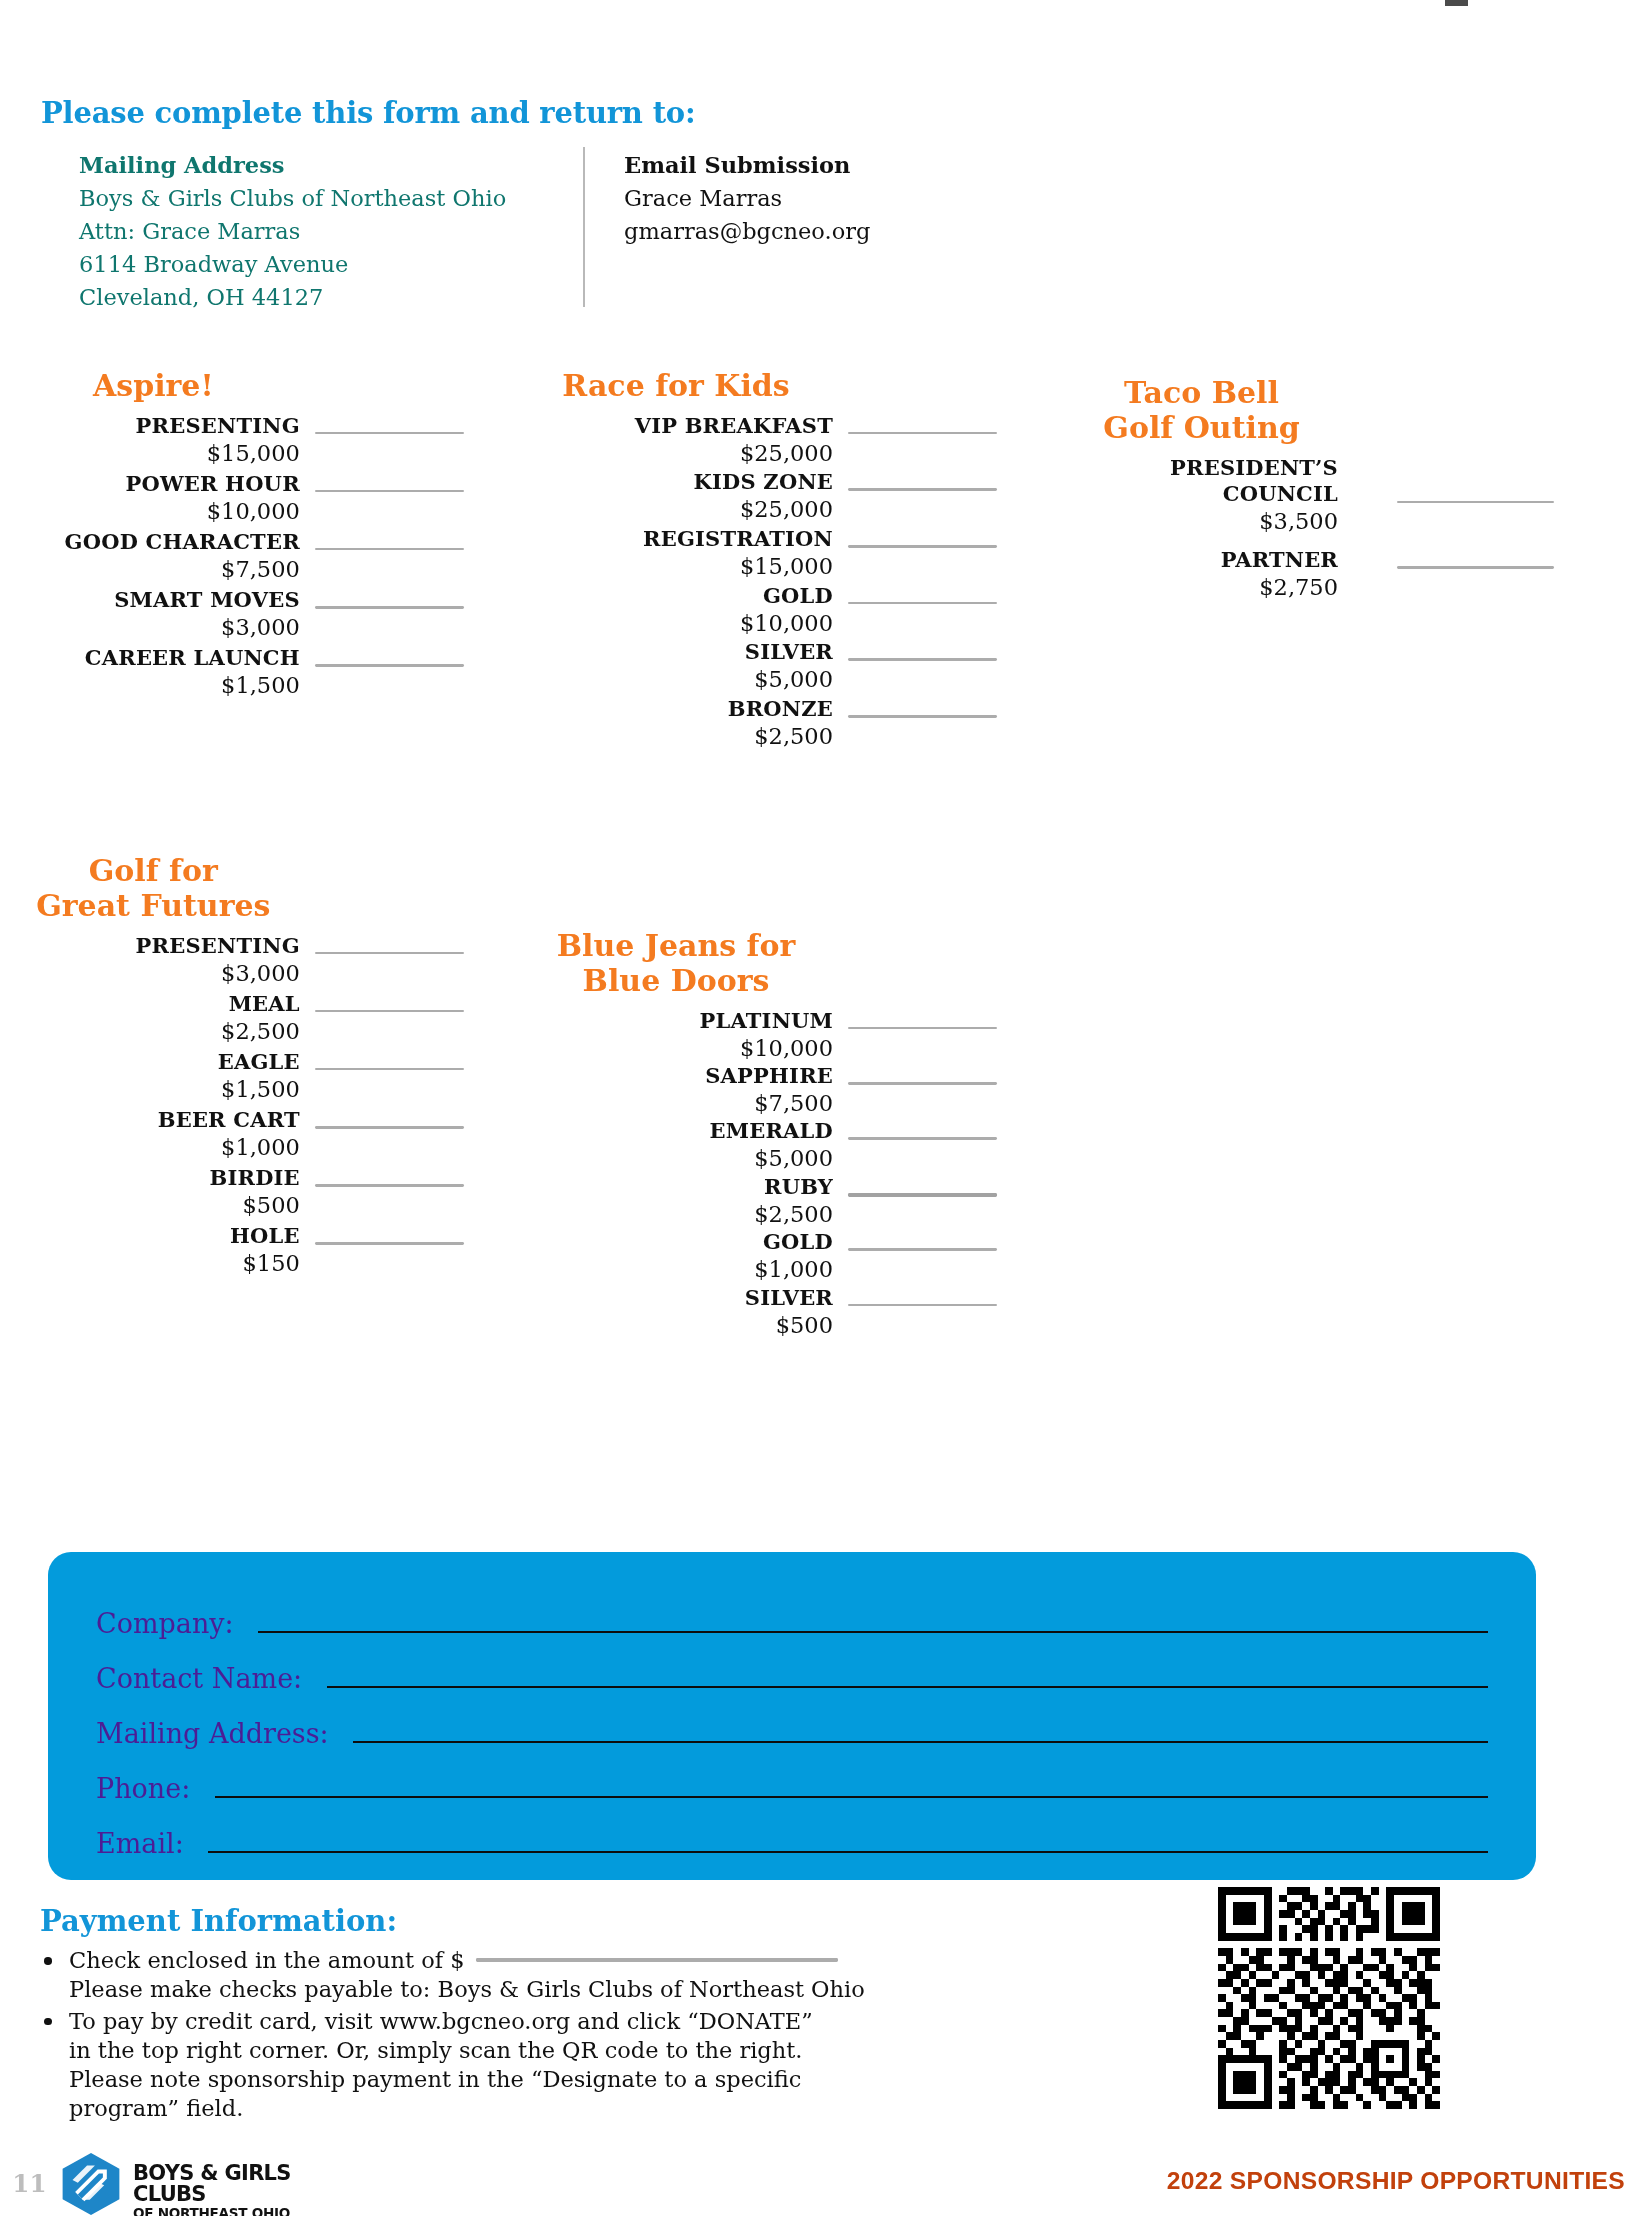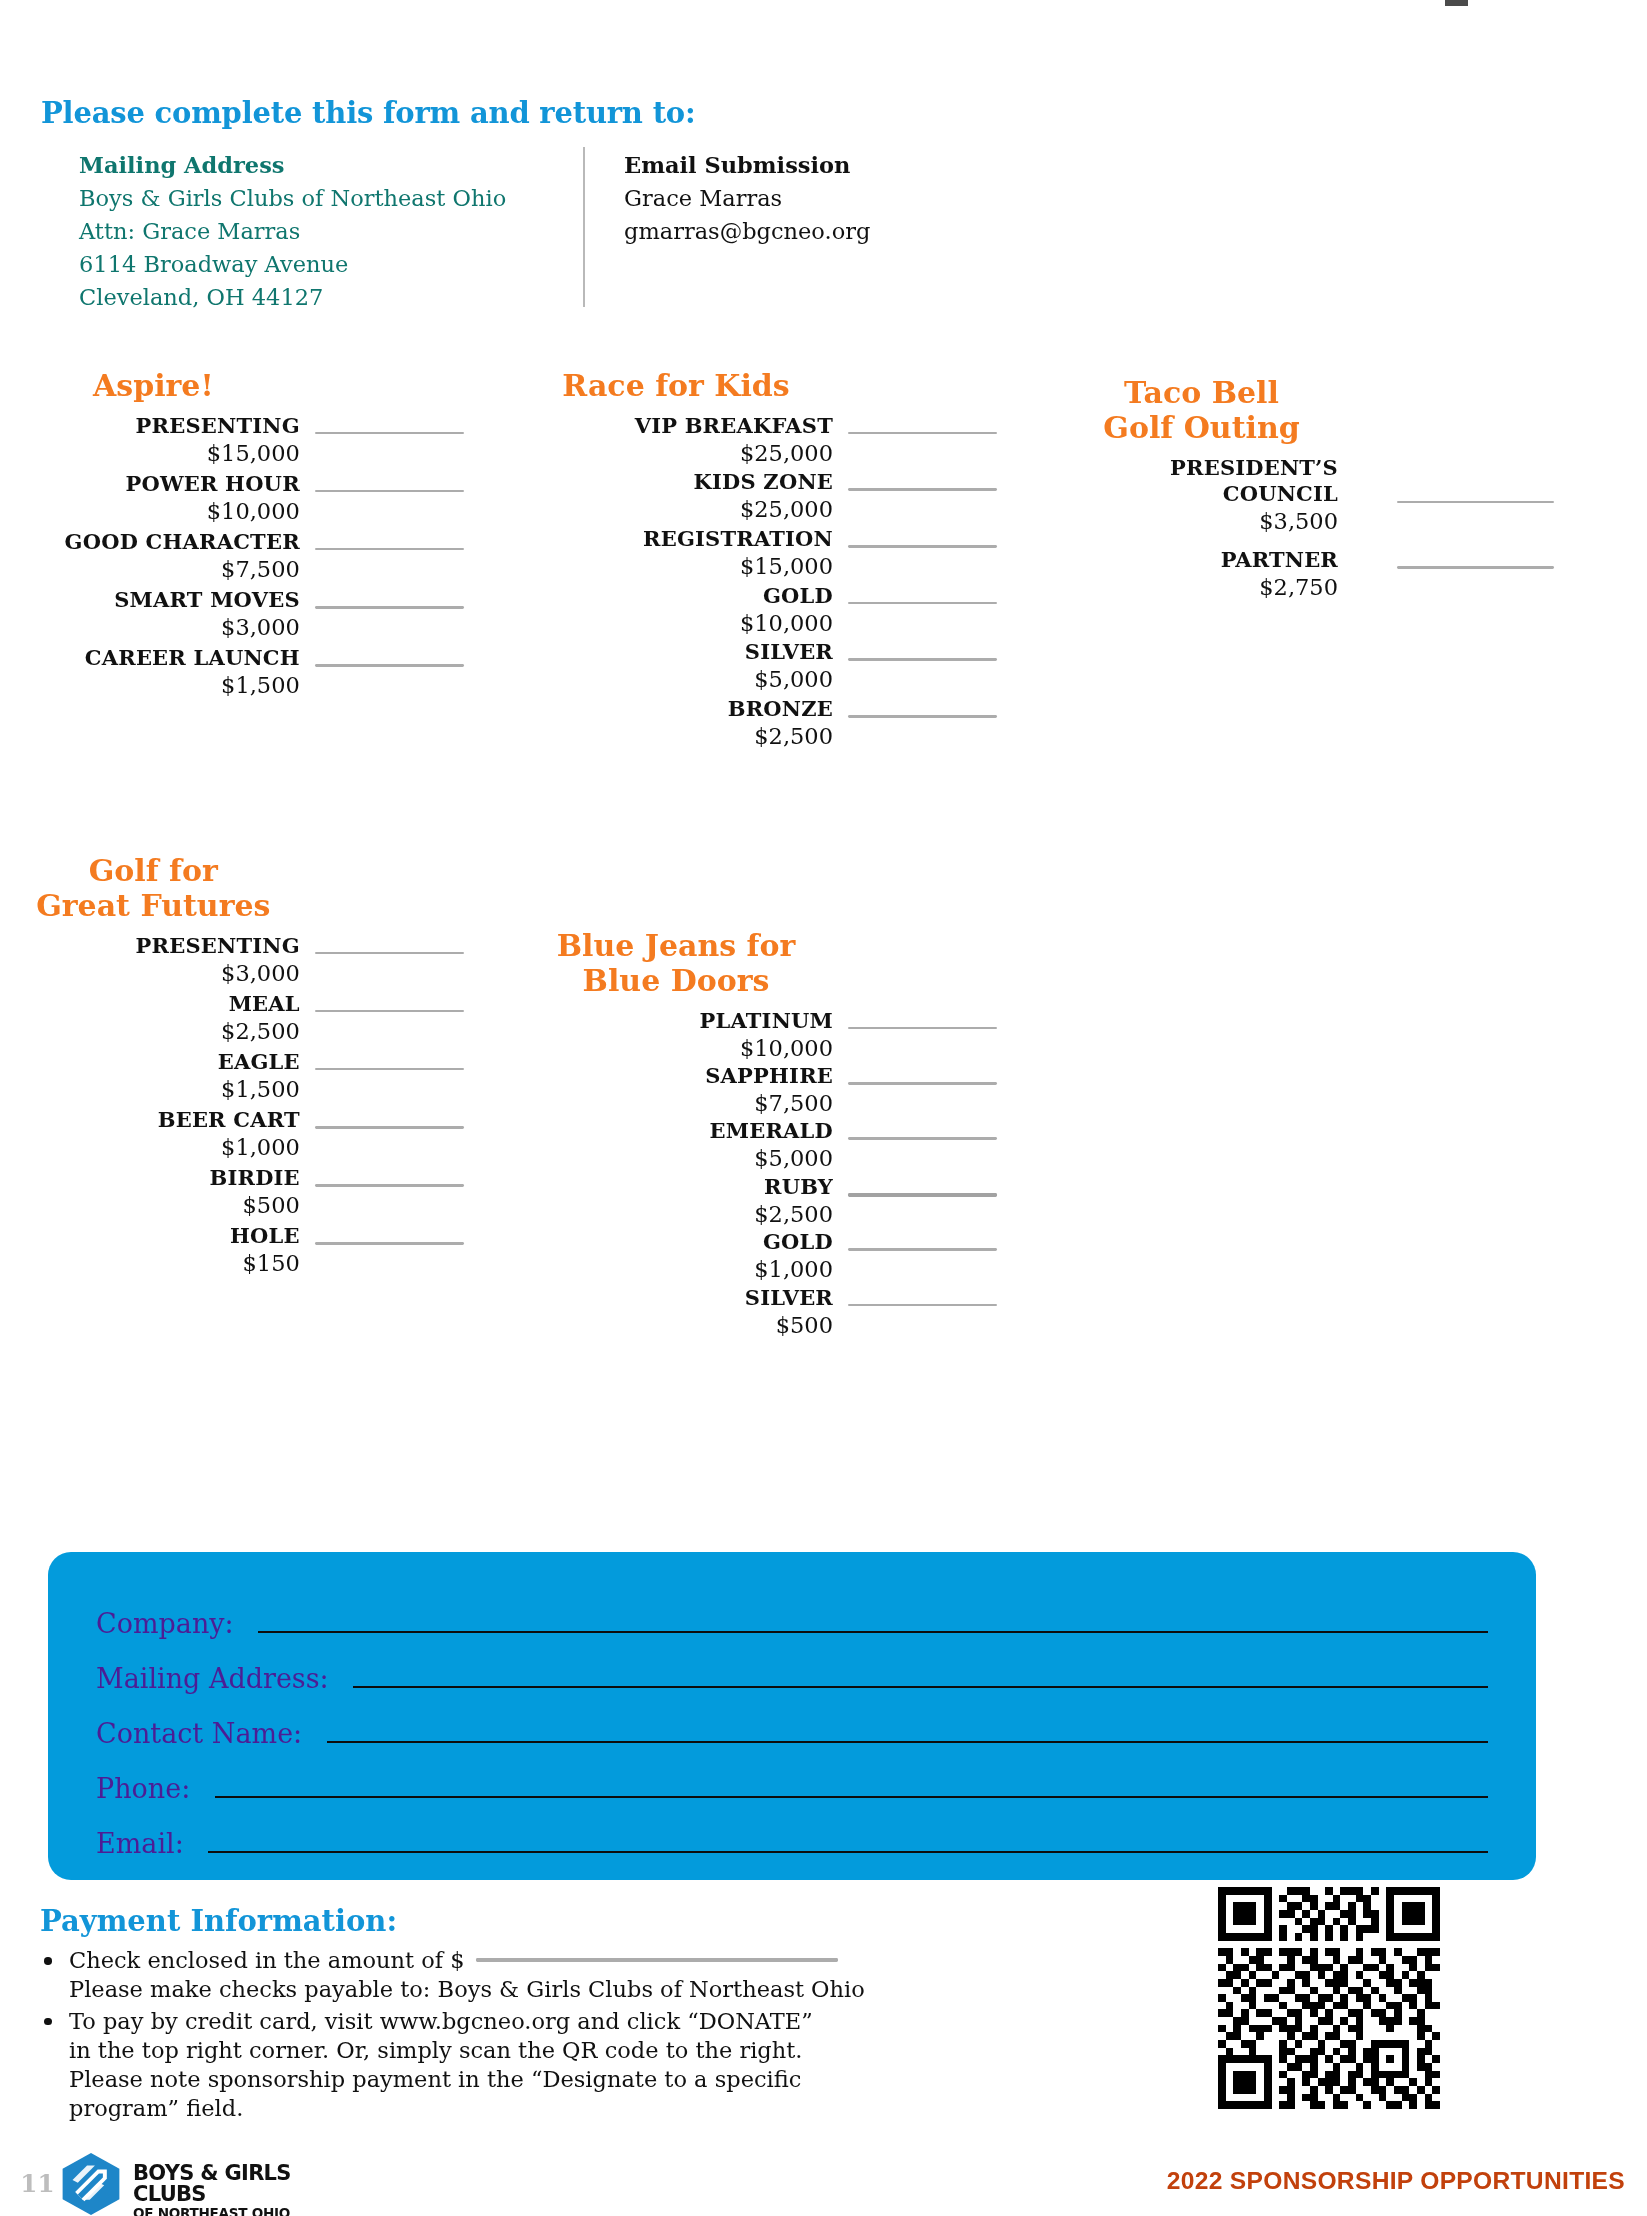--- a/index.html
+++ b/index.html
@@ -246,21 +246,20 @@
 
   
   .page-number {
     position: absolute;
     left: 12.3px;
     top: 2169px;
     font-family: "DejaVu Serif", serif;
     font-weight: bold;
     font-size: 24.6px;
     color: #BDBDBD;
-    margin-left: 8px;
   }
   .footer-logo {
     position: absolute;
     left: 58px;
     top: 2148px;
     width: 307px;
     height: 66px;
   }
   .logo-mark {
     position: absolute;
@@ -540,25 +539,25 @@
         <div class="spon-line"></div>
       </div>
     </div>
 
   <div class="form-panel" id="contact-form-panel">
       <div class="form-row">
         <div class="form-label">Company:</div>
         <div class="form-rule"></div>
       </div>
       <div class="form-row">
+        <div class="form-label">Contact Name:</div>
+        <div class="form-rule"></div>
+      </div>
+      <div class="form-row">
         <div class="form-label">Mailing Address:</div>
-        <div class="form-rule"></div>
-      </div>
-      <div class="form-row">
-        <div class="form-label">Contact Name:</div>
         <div class="form-rule"></div>
       </div>
       <div class="form-row">
         <div class="form-label">Phone:</div>
         <div class="form-rule"></div>
       </div>
       <div class="form-row">
         <div class="form-label">Email:</div>
         <div class="form-rule"></div>
       </div>

